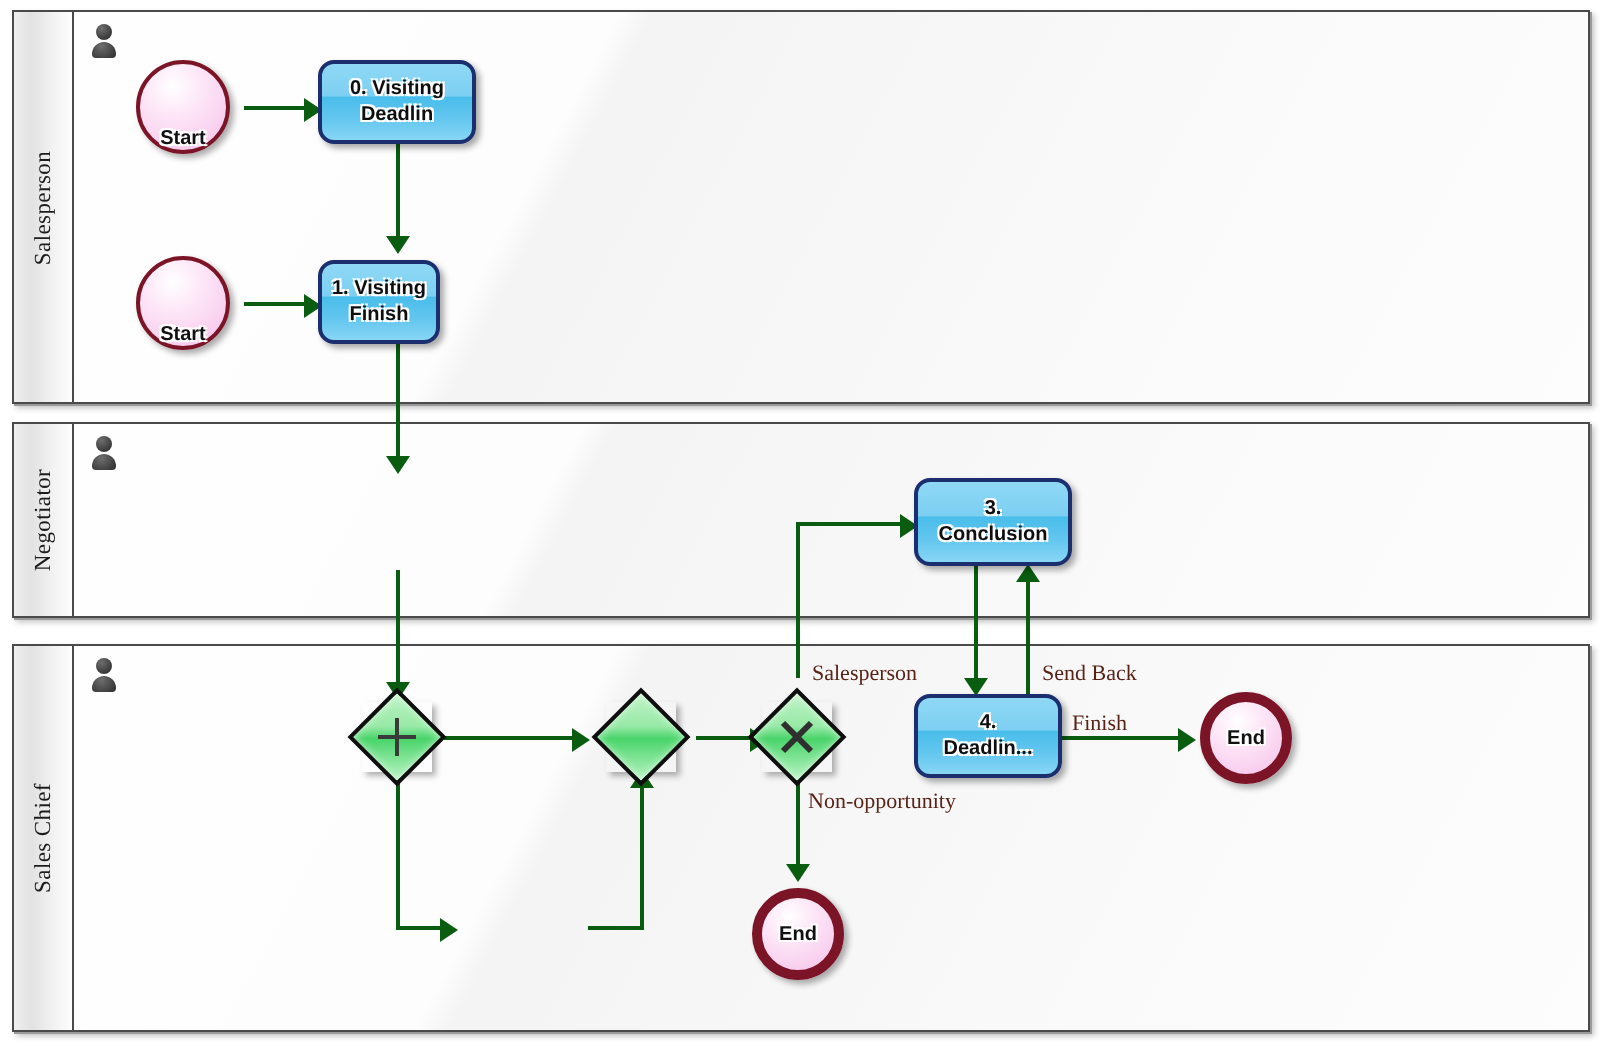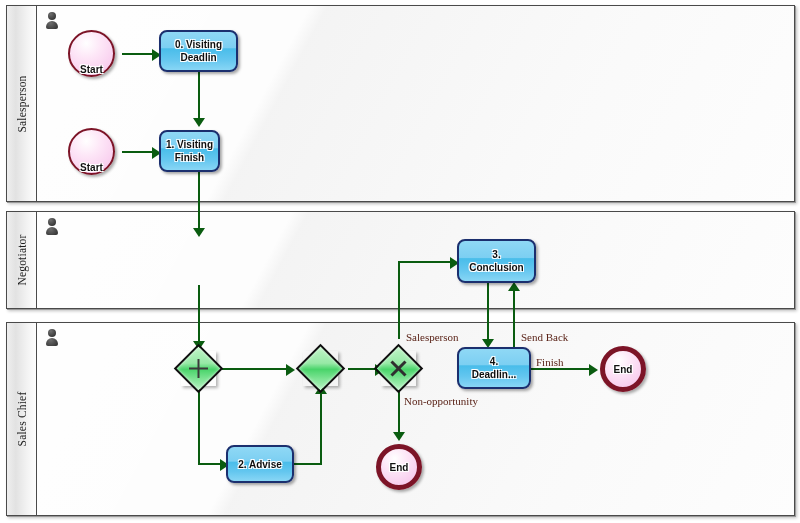--- a/index.html
+++ b/index.html
@@ -196,23 +196,20 @@
   </div>
 
   <div class="node gw" style="left:381px;top:351px;width:35px;height:35px;">
     <div class="dia"></div>
     <svg class="mk" viewBox="0 0 35 35">
       <line x1="10.5" y1="10.5" x2="24.5" y2="24.5" stroke="#2f2f2f" stroke-width="3"></line>
       <line x1="24.5" y1="10.5" x2="10.5" y2="24.5" stroke="#2f2f2f" stroke-width="3"></line>
     </svg>
   </div>
 
-  <div class="node task blue" style="left:226px;top:445px;width:68px;height:38px;">
-    <div class="lbl">2. Advise</div>
-  </div>
 
   <div class="node task blue" style="left:457px;top:347px;width:74px;height:42px;">
     <div class="lbl">4.</div>
     <div class="lbl">Deadlin...</div>
   </div>
 
   <div class="node ev end" style="left:376px;top:444px;width:46px;height:46px;">
     <span>End</span>
   </div>
 

